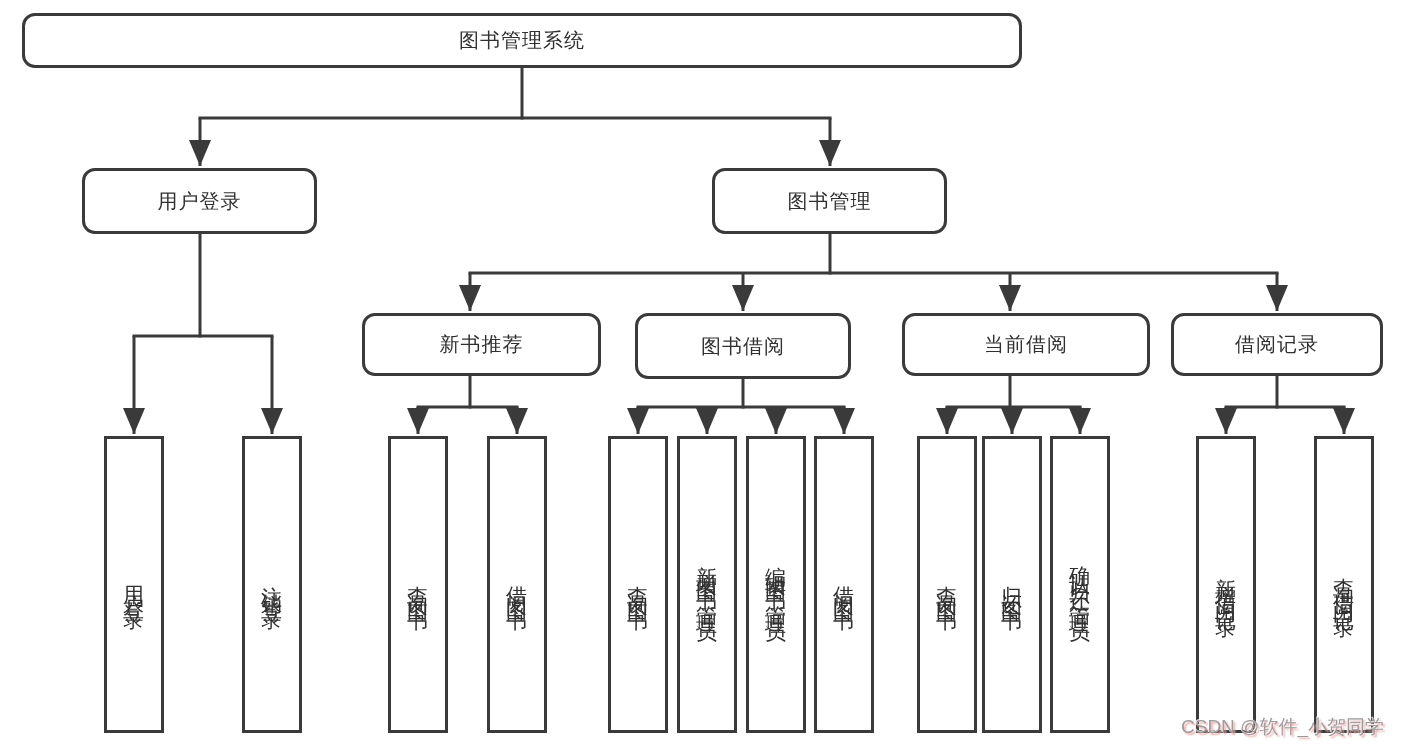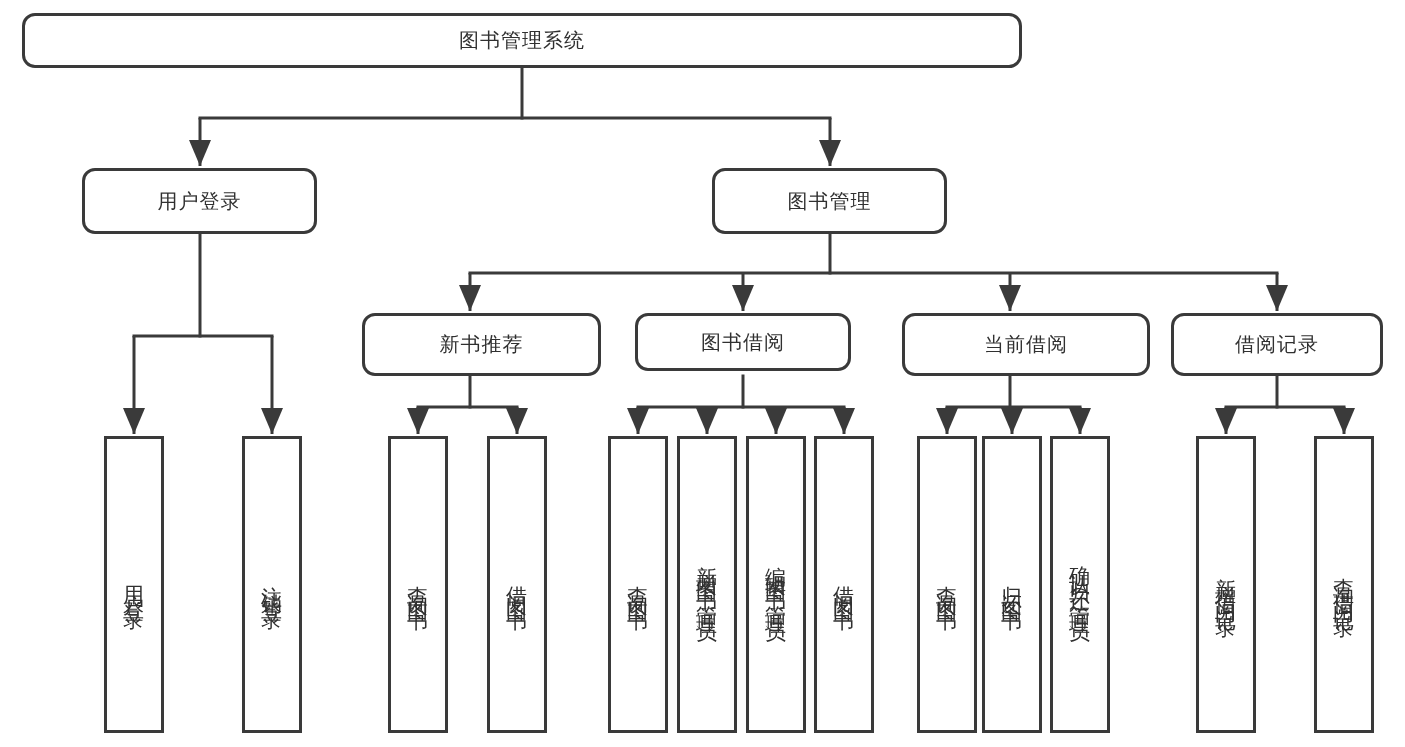--- a/index.html
+++ b/index.html
@@ -125,21 +125,21 @@
     <path class="arrowshaft" marker-end="url(#arrow)" d="M1226,407 V434"></path>
     <path class="arrowshaft" marker-end="url(#arrow)" d="M1344,407 V434"></path>
   </svg>
 
   <div class="box h" style="left:22px;top:13px;width:1000px;height:55px">图书管理系统</div>
 
   <div class="box h" style="left:82px;top:168px;width:235px;height:66px">用户登录</div>
   <div class="box h" style="left:712px;top:168px;width:235px;height:66px">图书管理</div>
 
   <div class="box h" style="left:362px;top:313px;width:239px;height:63px">新书推荐</div>
-  <div class="box h" style="left:635px;top:313px;width:216px;height:58px">图书借阅</div>
+  <div class="box h" style="left:635px;top:313px;width:216px;height:66px">图书借阅</div>
   <div class="box h" style="left:902px;top:313px;width:248px;height:63px">当前借阅</div>
   <div class="box h" style="left:1171px;top:313px;width:212px;height:63px">借阅记录</div>
 
   <div class="box v" style="left:104px;top:436px;width:60px;height:297px">用户登录</div>
   <div class="box v" style="left:242px;top:436px;width:60px;height:297px">注销登录</div>
 
   <div class="box v" style="left:388px;top:436px;width:60px;height:297px">查询图书</div>
   <div class="box v" style="left:487px;top:436px;width:60px;height:297px">借阅图书</div>
 
   <div class="box v" style="left:608px;top:436px;width:60px;height:297px">查询图书</div>
@@ -147,13 +147,14 @@
   <div class="box v" style="left:746px;top:436px;width:60px;height:297px">编辑图书（管理员）</div>
   <div class="box v" style="left:814px;top:436px;width:60px;height:297px">借阅图书</div>
 
   <div class="box v" style="left:917px;top:436px;width:60px;height:297px">查询图书</div>
   <div class="box v" style="left:982px;top:436px;width:60px;height:297px">归还图书</div>
   <div class="box v" style="left:1050px;top:436px;width:60px;height:297px">确认归还（管理员）</div>
 
   <div class="box v" style="left:1196px;top:436px;width:60px;height:297px">新增借阅记录</div>
   <div class="box v" style="left:1314px;top:436px;width:60px;height:297px">查询借阅记录</div>
 
+  <div class="watermark">CSDN @软件_小贺同学</div>
 </div>
 
 </body></html>

